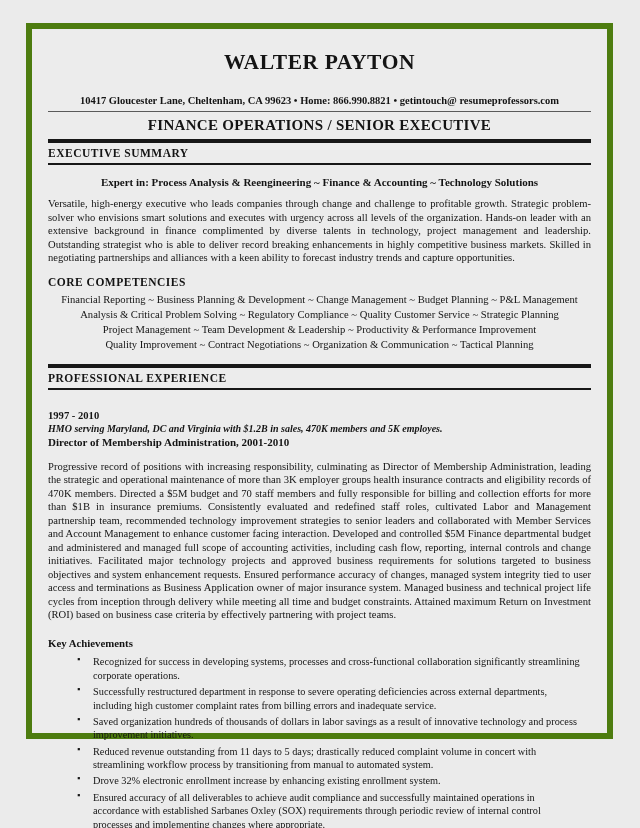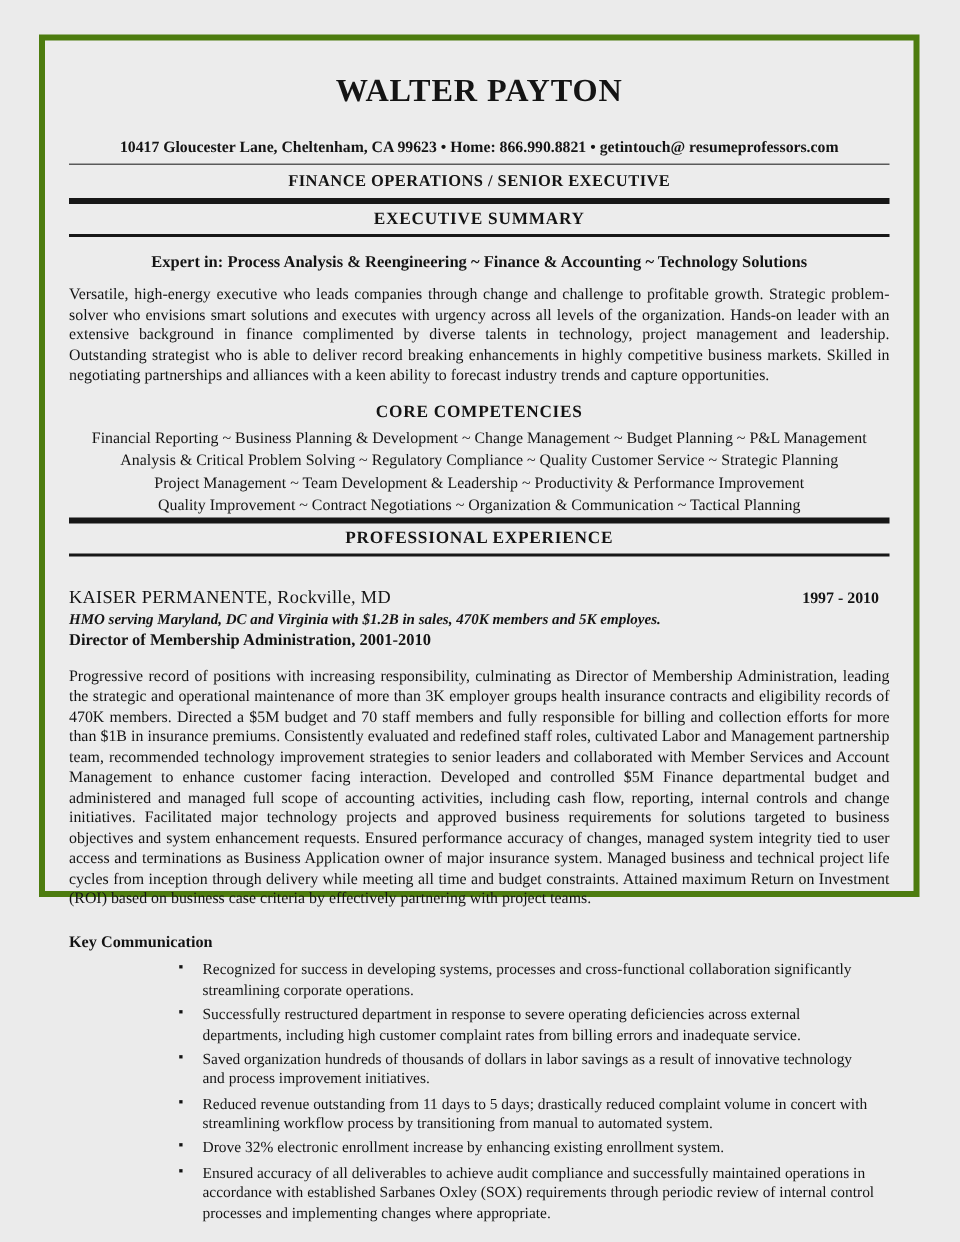--- a/index.html
+++ b/index.html
@@ -13,23 +13,23 @@
     font-family: "Liberation Serif", "DejaVu Serif", serif;
     color: #141414;
     -webkit-font-smoothing: antialiased;
   }
 
   .page {
     position: absolute;
     left: 26px;
     top: 23px;
     width: 587px;
-    height: 575px;
+    height: 716px;
     box-sizing: border-box;
-    border: 4px solid #4d7c0f;
+    border: 6px solid #4d7c0f;
     background: #ececec;
     padding: 12px 16px 0 16px;
   }
 
   
   .name {
     text-align: center;
     font-size: 21.5px;
     font-weight: bold;
     letter-spacing: 0.6px;
@@ -49,29 +49,29 @@
     border-top: 1.2px solid #5a5a5a;
     margin: 1px 0 0 0;
   }
   .rule-thick {
     border: 0;
     border-top: 4px solid #171717;
     margin: 0;
   }
   .headline {
     text-align: center;
-    font-size: 11px;
+    font-size: 15px;
     font-weight: bold;
     letter-spacing: 0.3px;
     padding: 5px 0 5px 0;
   }
 
   
   .section-bar {
-    text-align: center;
+    text-align: left;
     font-size: 11.5px;
     font-weight: bold;
     letter-spacing: 0.5px;
     padding: 4px 0 4px 0;
   }
   .bar-top {
     border-top: 4px solid #171717;
   }
   .bar-bottom {
     border-bottom: 2.5px solid #171717;
@@ -85,21 +85,21 @@
     padding: 11px 0 9px 0;
   }
   .para {
     font-size: 10.6px;
     line-height: 1.27;
     text-align: justify;
     margin: 0;
   }
 
   .comp-list {
-    padding: 7px 0 0 0;
+    padding: 7px 0 12px 0;
   }
   .comp-line {
     text-align: center;
     font-size: 10.6px;
     font-weight: normal;
     line-height: 1.42;
   }
 
   
   .exp-head {
@@ -143,21 +143,20 @@
     margin: 0;
     padding: 0 10px 0 45px;
     list-style: none;
   }
   ul.bullets li {
     position: relative;
     font-size: 10.3px;
     line-height: 1.3;
     padding-bottom: 3px;
     text-align: left;
-    margin-left: 44px;
   }
   ul.bullets li:before {
     content: "\25AA";
     position: absolute;
     left: -16px;
     top: -1px;
     font-size: 9px;
   }
 </style>
 </head>
@@ -183,29 +182,28 @@
     <div class="section-bar">CORE COMPETENCIES</div>
     <div class="comp-line">Financial Reporting ~ Business Planning &amp; Development ~ Change Management ~ Budget Planning ~ P&amp;L Management</div>
     <div class="comp-line">Analysis &amp; Critical Problem Solving ~ Regulatory Compliance ~ Quality Customer Service ~ Strategic Planning</div>
     <div class="comp-line">Project Management ~ Team Development &amp; Leadership ~ Productivity &amp; Performance Improvement</div>
     <div class="comp-line">Quality Improvement ~ Contract Negotiations ~ Organization &amp; Communication ~ Tactical Planning</div>
   </div>
 
   <div class="section-bar bar-top bar-bottom">PROFESSIONAL EXPERIENCE</div>
 
   <div class="exp-head">
-    <div class="employer">KAISER PERMANENTE, Rockville, MD</div>
     <div class="dates">1997 - 2010</div>
   </div>
   <div class="employer-desc">HMO serving Maryland, DC and Virginia with $1.2B in sales, 470K members and 5K employes.</div>
   <div class="job-title">Director of Membership Administration, 2001-2010</div>
 
   <p class="para exp-para">Progressive record of positions with increasing responsibility, culminating as Director of Membership Administration, leading the strategic and operational maintenance of more than 3K employer groups health insurance contracts and eligibility records of 470K members. Directed a $5M budget and 70 staff members and fully responsible for billing and collection efforts for more than $1B in insurance premiums. Consistently evaluated and redefined staff roles, cultivated Labor and Management partnership team, recommended technology improvement strategies to senior leaders and collaborated with Member Services and Account Management to enhance customer facing interaction. Developed and controlled $5M Finance departmental budget and administered and managed full scope of accounting activities, including cash flow, reporting, internal controls and change initiatives. Facilitated major technology projects and approved business requirements for solutions targeted to business objectives and system enhancement requests. Ensured performance accuracy of changes, managed system integrity tied to user access and terminations as Business Application owner of major insurance system. Managed business and technical project life cycles from inception through delivery while meeting all time and budget constraints. Attained maximum Return on Investment (ROI) based on business case criteria by effectively partnering with project teams.</p>
 
-  <div class="ach-title">Key Communication</div>
+  <div class="ach-title">Key Achievements</div>
   <ul class="bullets">
     <li>Recognized for success in developing systems, processes and cross-functional collaboration significantly streamlining corporate operations.</li>
     <li>Successfully restructured department in response to severe operating deficiencies across external departments, including high customer complaint rates from billing errors and inadequate service.</li>
     <li>Saved organization hundreds of thousands of dollars in labor savings as a result of innovative technology and process improvement initiatives.</li>
     <li>Reduced revenue outstanding from 11 days to 5 days; drastically reduced complaint volume in concert with streamlining workflow process by transitioning from manual to automated system.</li>
     <li>Drove 32% electronic enrollment increase by enhancing existing enrollment system.</li>
     <li>Ensured accuracy of all deliverables to achieve audit compliance and successfully maintained operations in accordance with established Sarbanes Oxley (SOX) requirements through periodic review of internal control processes and implementing changes where appropriate.</li>
   </ul>
 
 </div>

